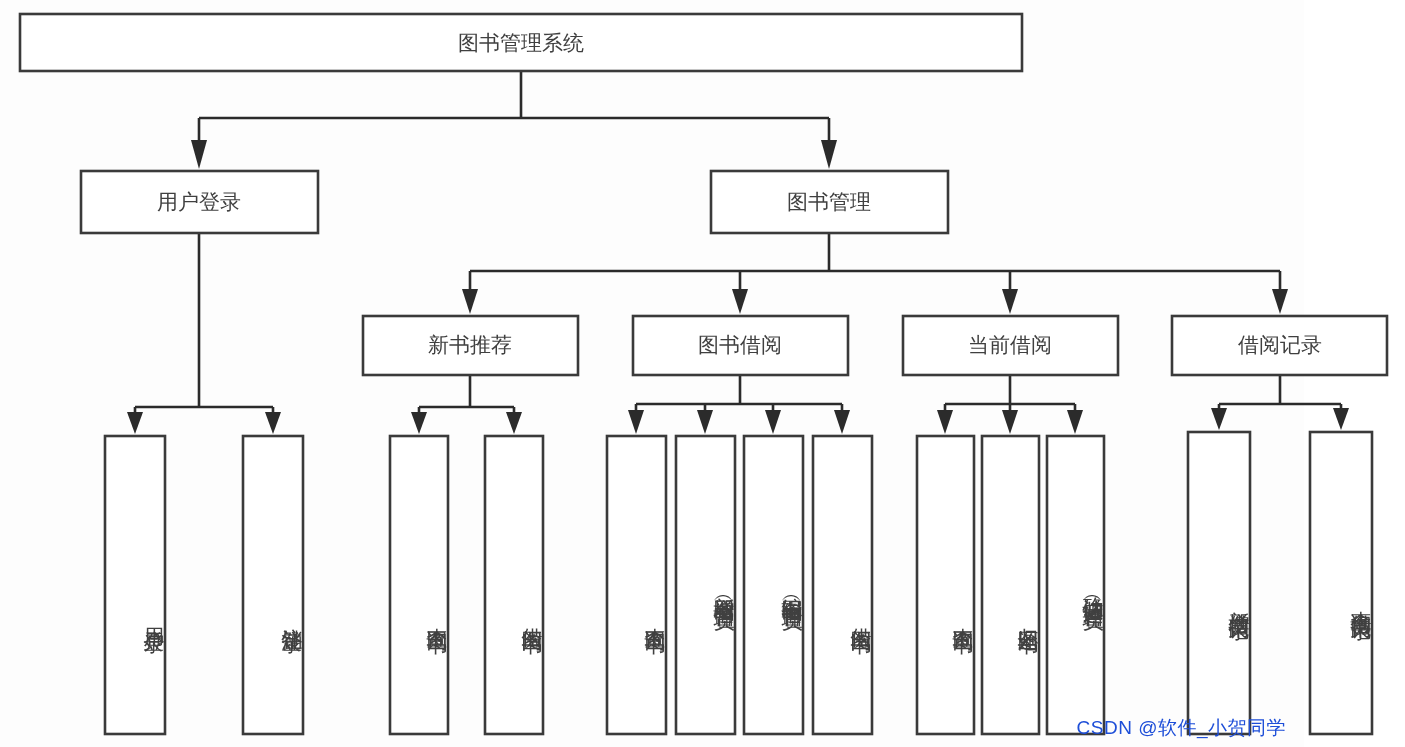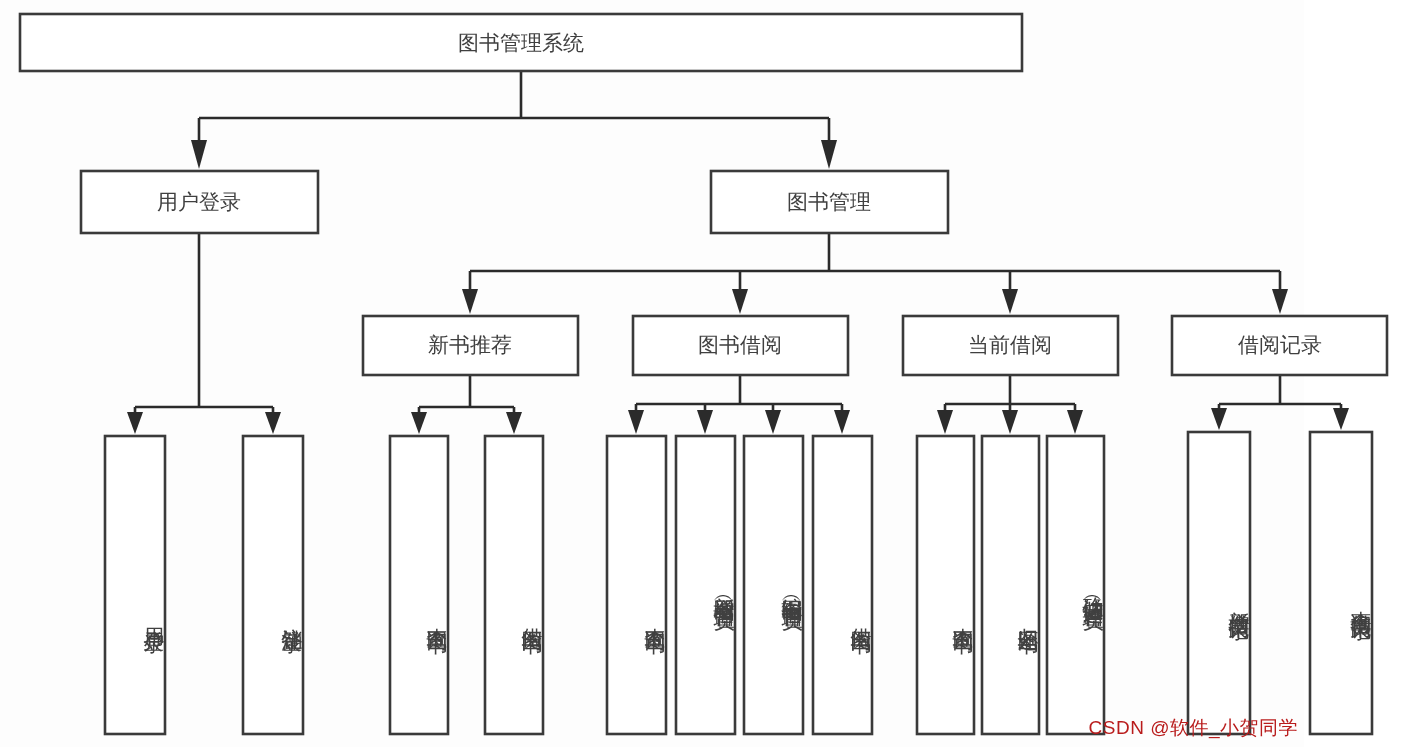--- a/index.html
+++ b/index.html
@@ -59,25 +59,25 @@
     color: #404040;
     letter-spacing: 2px;
     display: flex;
     align-items: flex-start;
     justify-content: center;
     pointer-events: none;
     white-space: nowrap;
   }
   .watermark {
     position: absolute;
-    right: 6px;
+    right: 18px;
     bottom: 6px;
     font-family: "Liberation Sans", "DejaVu Sans", sans-serif;
     font-size: 19px;
-    color: #b91c1c;
+    color: #1d4ed8;
     letter-spacing: 0.5px;
     white-space: nowrap;
   }
 </style>
 </head>
 <body>
 
 <div id="diagram-root">
 
   <svg id="tree-svg" viewBox="0 0 1405 747">

